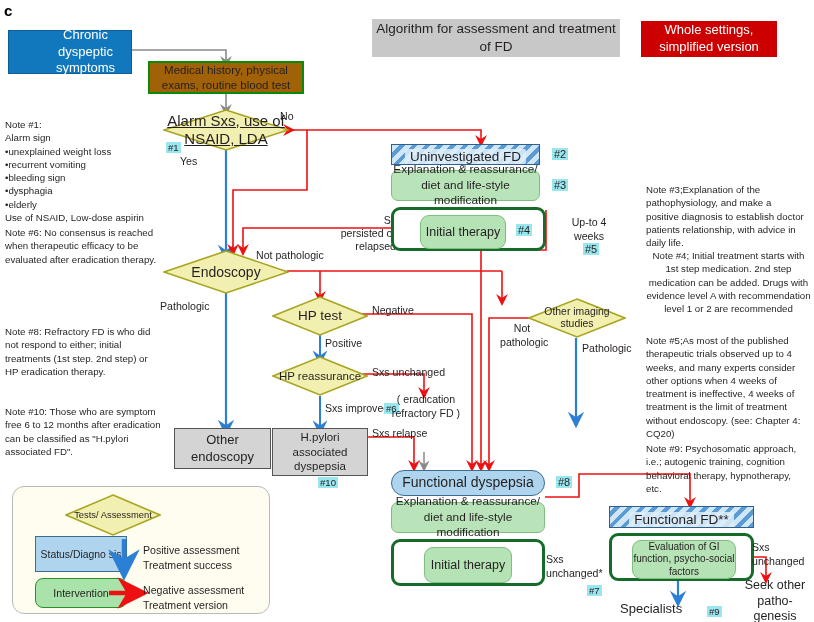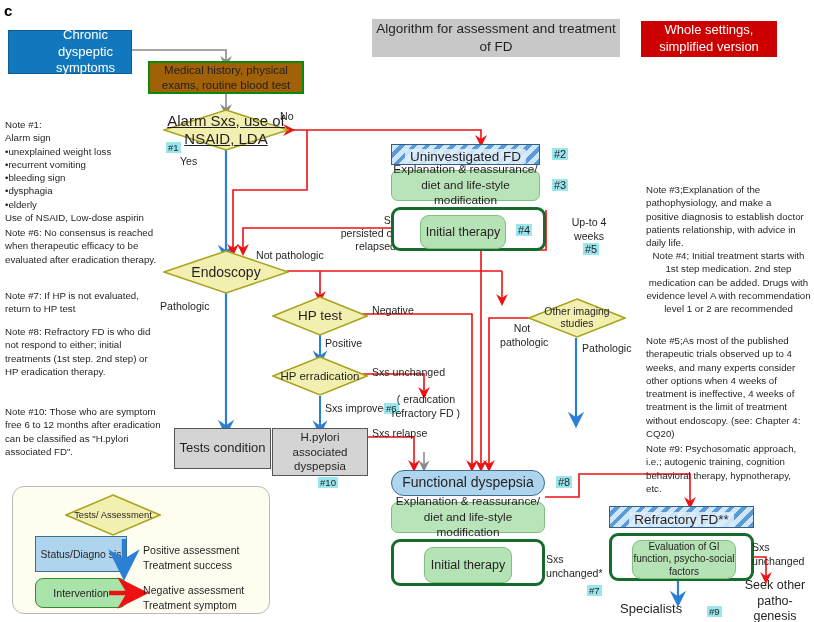--- a/index.html
+++ b/index.html
@@ -238,21 +238,21 @@
     </div>
   </div>
   <div class="abs elabel" style="left:372px; top:304px;">Negative</div>
   <div class="abs elabel" style="left:325px; top:337px;">Positive</div>
 
   <div class="diamond-wrap" style="left:272px; top:356px; width:96px; height:40px;">
     <svg width="96" height="40" viewBox="0 0 96 40">
       <polygon points="48,1 95,20 48,39 1,20" fill="#f2f0b0" stroke="#a8a420" stroke-width="1.6"></polygon>
     </svg>
     <div class="diamond-label" style="font-size:11.5px; line-height:1.1;">
-      <span>HP erradication</span>
+      <span>HP reassurance</span>
     </div>
   </div>
   <div class="abs elabel" style="left:372px; top:366px;">Sxs unchanged</div>
   <div class="abs elabel" style="left:325px; top:402px;">Sxs improved</div>
   <div class="abs badge" style="left:384px; top:403px;">#6</div>
 
   <div class="abs elabel" style="left:390px; top:392px; width:72px; text-align:center; line-height:1.35;">( eradication refractory FD )</div>
 
   <div class="diamond-wrap" style="left:528px; top:298px; width:98px; height:40px;">
     <svg width="98" height="40" viewBox="0 0 98 40">
@@ -278,21 +278,21 @@
   <div class="abs box-outer-green" style="left:391px; top:207px; width:155px; height:44px;">
     <div class="box-inner-green" style="position:absolute; left:26px; top:5px; width:86px; height:34px;">
       <span>Initial therapy</span>
     </div>
   </div>
   <div class="abs badge badge-md" style="left:516px; top:224px;">#4</div>
   <div class="abs elabel" style="left:560px; top:216px; width:58px; text-align:center; line-height:1.3;">Up-to 4 weeks</div>
   <div class="abs badge badge-md" style="left:583px; top:243px;">#5</div>
 
   <div class="abs box-grey" style="left:174px; top:428px; width:97px; height:41px;">
-    <span>Tests condition</span>
+    <span>Other endoscopy</span>
   </div>
 
   <div class="abs box-grey" style="left:272px; top:428px; width:96px; height:48px; font-size:11.5px;">
     <span style="font-style:normal;">H.pylori associated dyspepsia</span>
   </div>
   <div class="abs badge" style="left:318px; top:477px;">#10</div>
   <div class="abs elabel" style="left:372px; top:427px;">Sxs relapse</div>
 
 
   <div class="abs box-status" style="left:391px; top:470px; width:154px; height:26px;border-radius:13px;">
@@ -306,21 +306,21 @@
 
   <div class="abs box-outer-green" style="left:391px; top:539px; width:154px; height:47px;">
     <div class="box-inner-green" style="position:absolute; left:30px; top:5px; width:88px; height:36px;">
       <span>Initial therapy</span>
     </div>
   </div>
   <div class="abs elabel" style="left:546px; top:553px; width:56px; line-height:1.3;">Sxs unchanged*</div>
   <div class="abs badge" style="left:587px; top:585px;">#7</div>
 
   <div class="abs box-hatch" style="left:609px; top:506px; width:145px; height:22px;">
-    <span>Refractory FD**</span>
+    <span>Functional FD**</span>
   </div>
 
   <div class="abs box-outer-green" style="left:609px; top:533px; width:145px; height:48px;">
     <div class="box-inner-green" style="position:absolute; left:20px; top:4px; width:104px; height:39px; font-size:10px; line-height:1.25;">
       <span>Evaluation of GI function, psycho-social factors</span>
     </div>
   </div>
   <div class="abs elabel" style="left:752px; top:541px; width:58px; line-height:1.3;">Sxs unchanged</div>
 
   <div class="abs" style="left:620px; top:601px; font-size:13px;">
@@ -334,21 +334,20 @@
 
   <div class="abs note" style="left:5px; top:118px; width:160px; white-space:pre-line;">Note #1:
 Alarm sign
 •unexplained weight loss
 •recurrent vomiting
 •bleeding sign
 •dysphagia
 •elderly
 Use of NSAID, Low-dose aspirin</div>
   <div class="abs note" style="left:5px; top:226px; width:152px;">Note #6: No consensus is reached when therapeutic efficacy to be evaluated after eradication therapy.</div>
-  <div class="abs note" style="left:5px; top:289px; width:158px;">Note #7: If HP is not evaluated, return to HP test</div>
   <div class="abs note" style="left:5px; top:325px; width:158px;">Note #8: Refractory FD is who did not respond to either; initial treatments (1st  step. 2nd step) or HP eradication therapy.</div>
   <div class="abs note" style="left:5px; top:405px; width:158px;">Note #10: Those who are symptom free 6 to 12 months after eradication can be classified as "H.pylori associated FD".</div>
 
   <div class="abs note" style="left:646px; top:183px; width:160px;">Note #3;Explanation of the pathophysiology, and make a positive diagnosis to establish doctor patients  relationship, with advice in daily life.</div>
   <div class="abs note" style="left:646px; top:249px; width:165px;text-align:center;">Note #4; Initial treatment starts with 1st step medication. 2nd step medication can be added.  Drugs with evidence level  A with recommendation level 1 or 2 are recommended</div>
   <div class="abs note" style="left:646px; top:334px; width:162px;">Note #5;As most of the published therapeutic trials observed up to 4 weeks, and many experts consider other options when 4 weeks of treatment is ineffective, 4 weeks of treatment is the limit of treatment without endoscopy. (see: Chapter 4: CQ20)</div>
   <div class="abs note" style="left:646px; top:442px; width:162px;">Note #9: Psychosomatic approach, i.e.; autogenic training, cognition behavioral therapy, hypnotherapy, etc.</div>
 
   <div class="abs legend">
 
@@ -368,16 +367,16 @@
     <div class="abs" style="left:22px; top:91px; width:92px; height:30px; background:#a9e3a9; border:1.5px solid #2b8f2b; border-radius:8px; display:flex; align-items:center; justify-content:center; font-size:10.6px;">
       <span>Intervention</span>
     </div>
 
     <svg class="overlay" width="258" height="128">
       <path d="M111,52 L111,78" stroke="#2b7fd4" stroke-width="4.5" fill="none" marker-end="url(#ar-blue-lg)"></path>
       <path d="M96,106 L120,106" stroke="#ee1111" stroke-width="4.5" fill="none" marker-end="url(#ar-red-lg)"></path>
     </svg>
 
     <div class="abs legend-text" style="left:130px; top:56px; width:120px;">Positive assessment Treatment success</div>
-    <div class="abs legend-text" style="left:130px; top:96px; width:120px;">Negative assessment Treatment symptom</div>
+    <div class="abs legend-text" style="left:130px; top:96px; width:120px;">Negative assessment Treatment version</div>
   </div>
 
 </div>
 
 </body></html>

